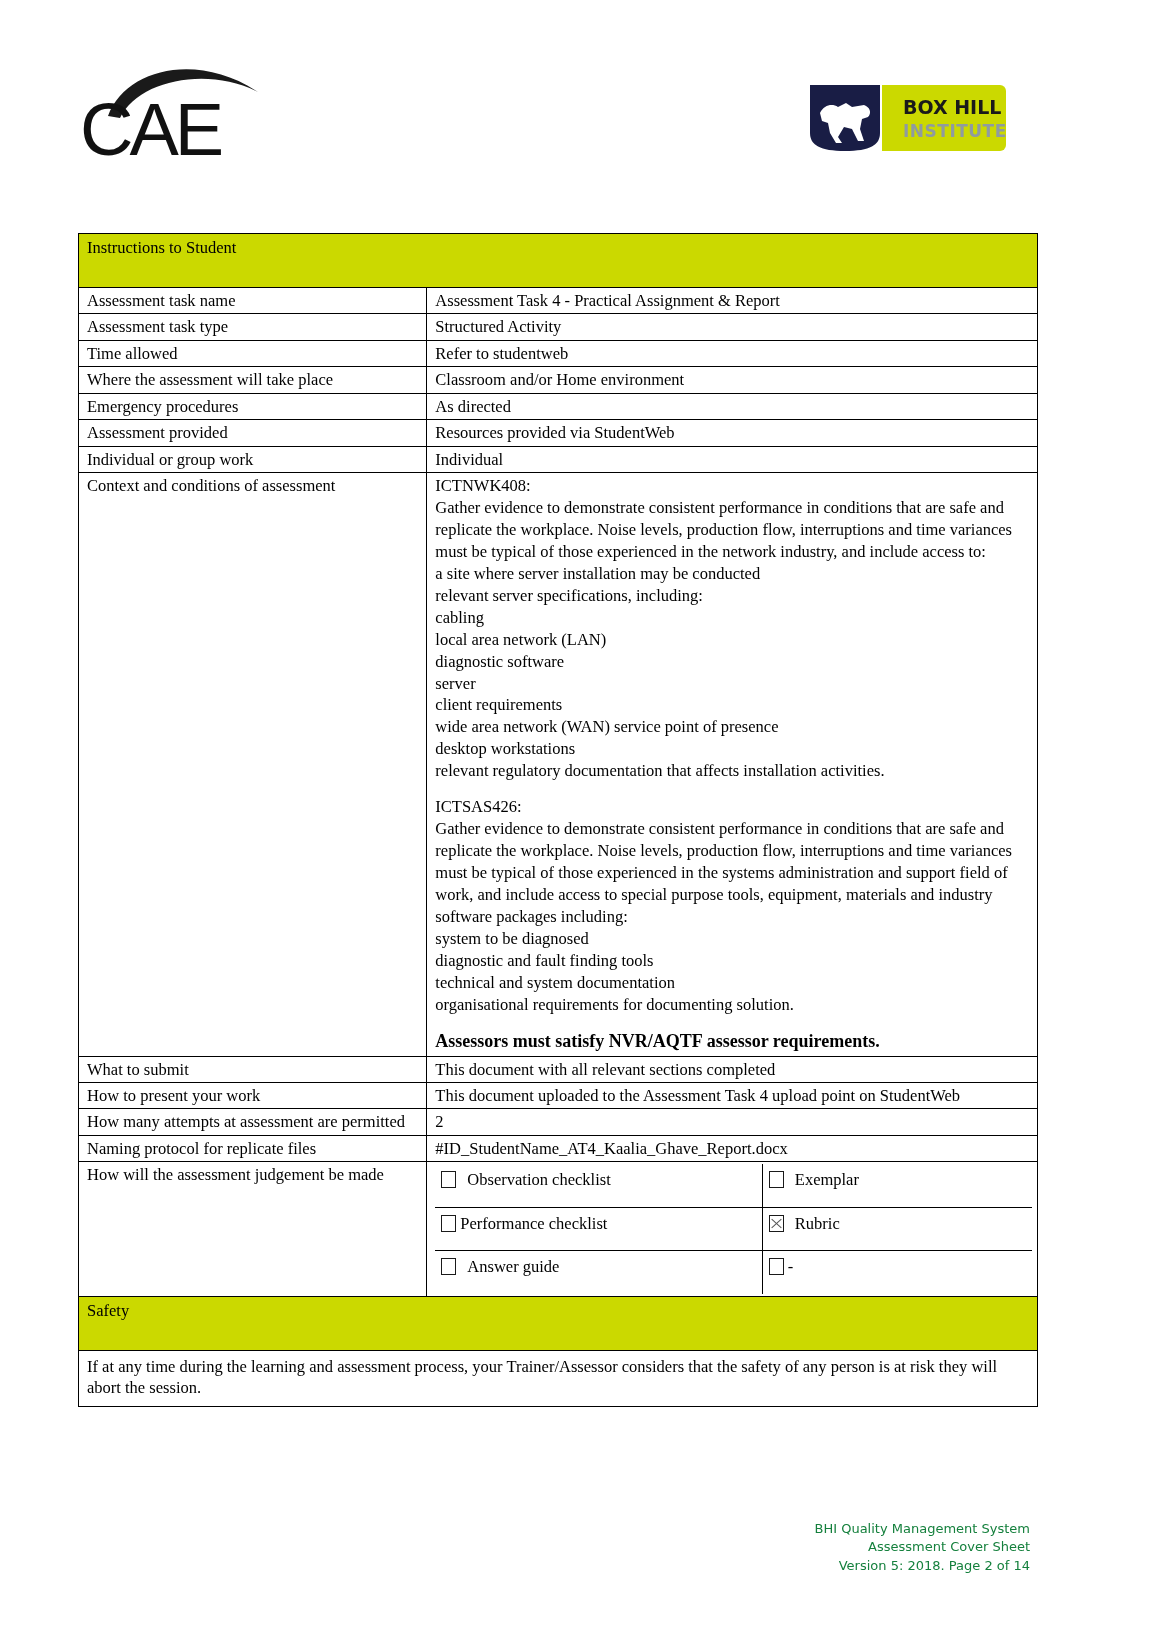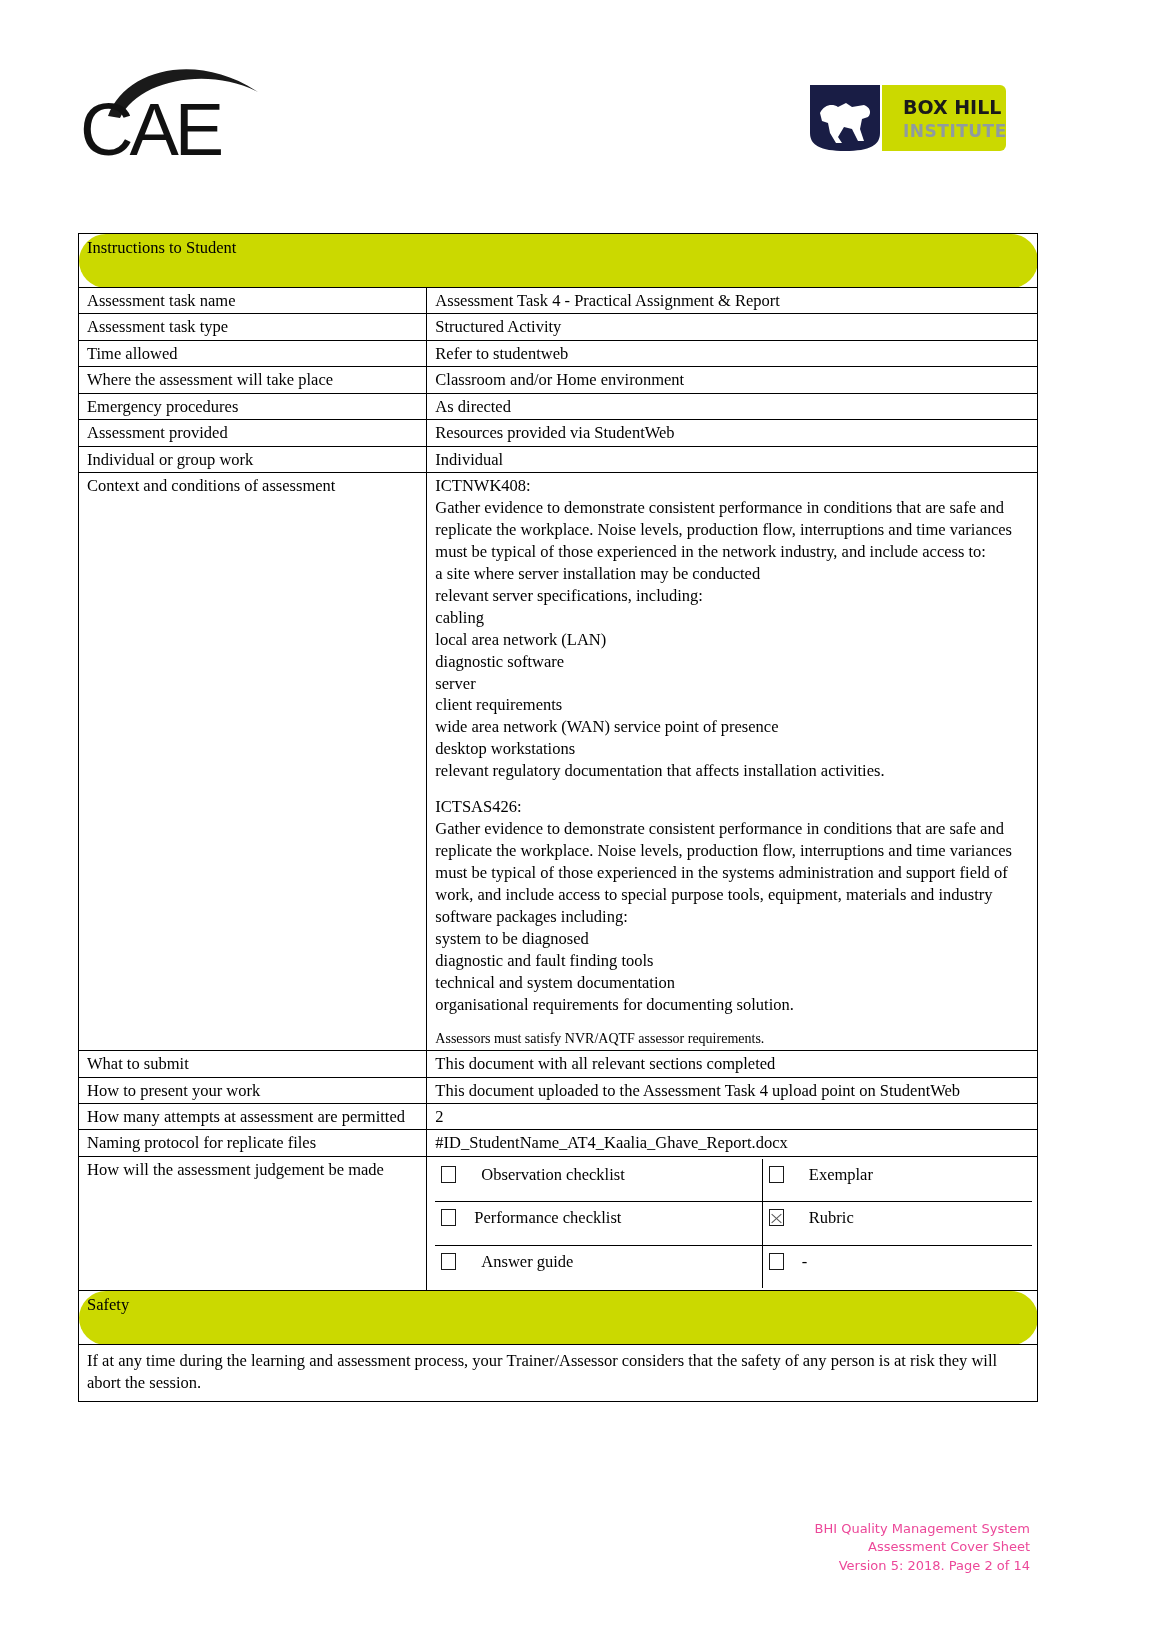--- a/index.html
+++ b/index.html
@@ -56,50 +56,49 @@
     font-size: 16.5px;
   }
   .col-label { width: 348px; }
   .col-value { width: 610px; }
 
   .banner-row td {
     background: #cbd900;
     height: 38px;
     padding-top: 3px;
     padding-bottom: 12px;
-    border-radius: 27px;
   }
   .banner-text {
     font-size: 16.5px;
     color: #000;
   }
 
   .ctx-cell { font-size: 14.6px; line-height: 1.33; padding-top: 4px; }
   .ctx-cell .blank-line { display: block; height: 14px; }
-  .small-ctx { font-size: 14px; }
+  .small-ctx { font-size: 18px; font-weight: bold; }
 
   
   .judgement-cell { padding: 0; }
   .judge-table {
     width: 100%;
     border-collapse: collapse;
     table-layout: fixed;
   }
   .judge-table td {
     border: 0;
     border-bottom: 1px solid #000;
     padding: 5px 6px 16px 6px;
     vertical-align: top;
     font-size: 16.5px;
   }
   .judge-table tr:last-child td { border-bottom: 0; }
   .judge-table td.j-left { width: 55%; border-right: 1px solid #000; }
   .judge-table td.j-right { width: 45%; margin-top: 16px; }
 
-  .cbline { display: flex; align-items: flex-start; gap: 18px; }
+  .cbline { display: flex; align-items: flex-start; gap: 4px; }
   .cbox {
     display: inline-block;
     width: 15px;
     height: 17px;
     border: 1px solid #1a1a1a;
     box-sizing: border-box;
     flex: 0 0 auto;
     margin-top: 2px;
     position: relative;
     background: #fff;
@@ -123,21 +122,21 @@
   
   .page-footer {
     position: absolute;
     right: 128px;
     top: 1520px;
     width: 420px;
     text-align: right;
     font-family: "DejaVu Sans", "Liberation Sans", sans-serif;
     font-size: 13px;
     line-height: 1.42;
-    color: #ec4899;
+    color: #15803d;
   }
 </style>
 </head>
 <body>
 
 <div class="page-header">
 
   <div class="cae-logo">
     <svg viewBox="0 0 210 105" width="210" height="105" aria-hidden="true">
       <path d="M28 58 C46 10, 118 -6, 178 34 C128 8, 58 22, 40 60 Z" fill="#1a1a1a"></path>

